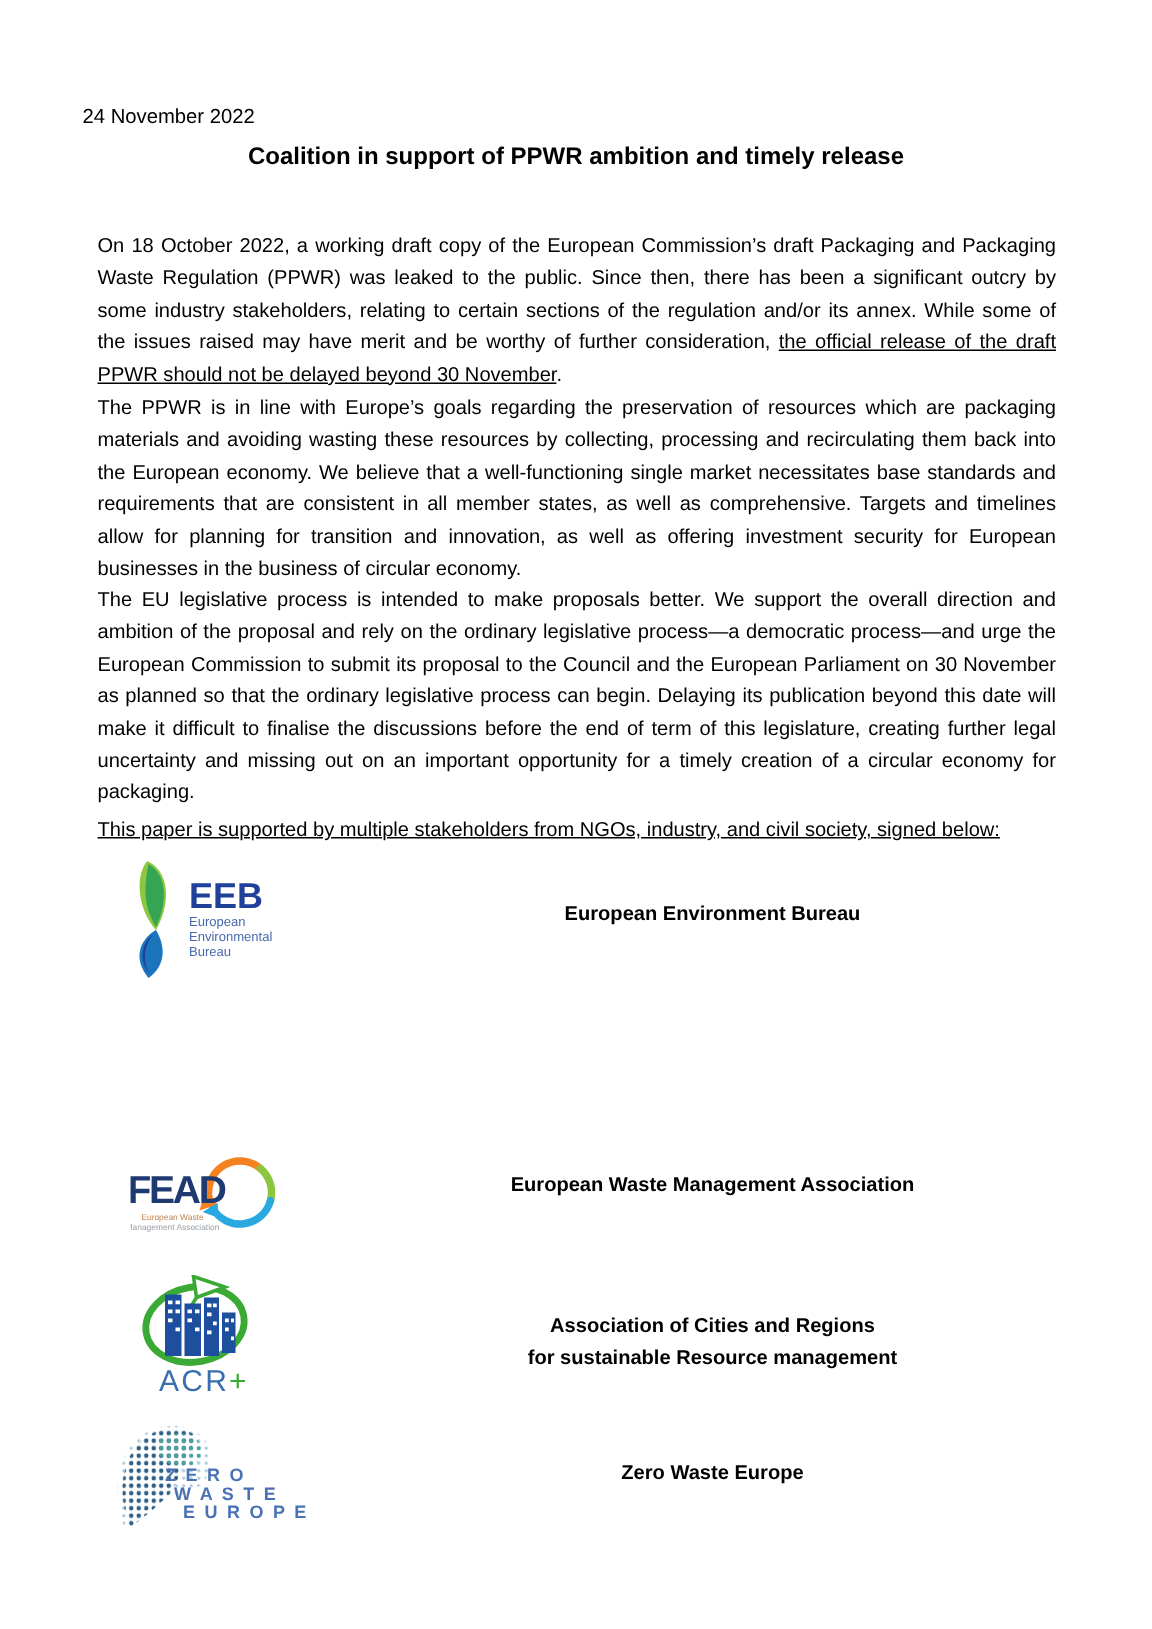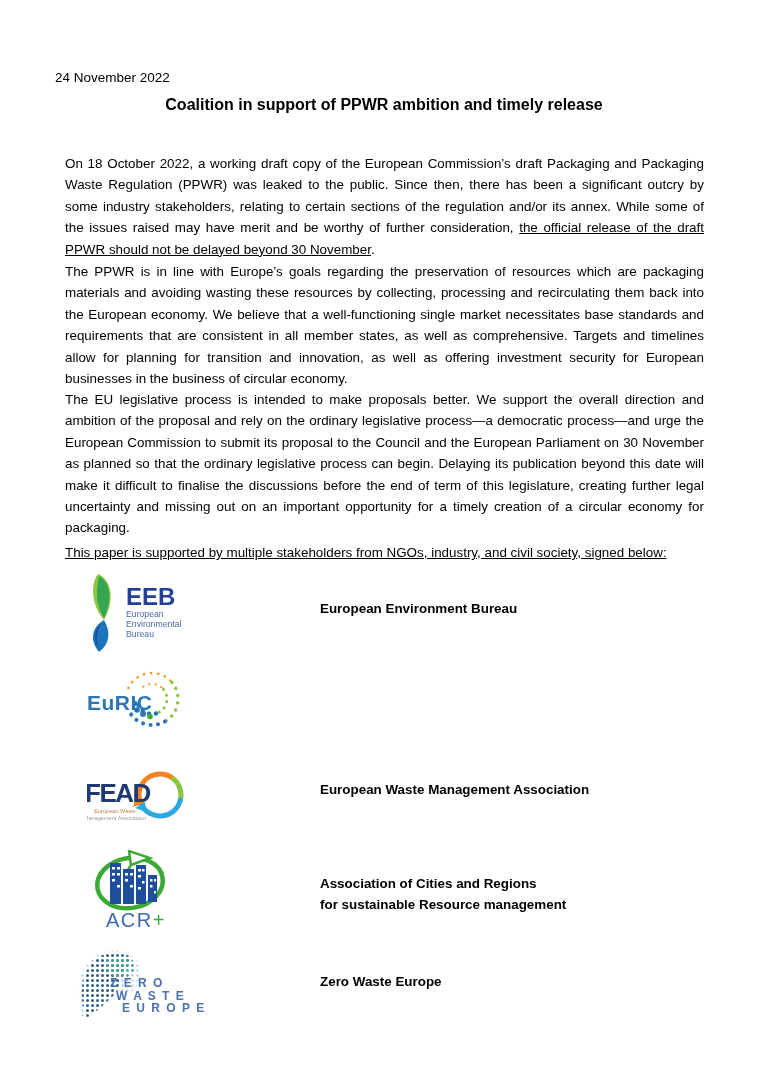--- a/index.html
+++ b/index.html
@@ -41,20 +41,21 @@
   #para3 { top: 377px; }
   #para4 { top: 530px; text-align: left; text-decoration: underline; }
   .u { text-decoration: underline; }
   .logo {
     position: absolute;
   }
   .org-name {
     position: absolute;
     left: 320px;
     width: 310px;
+    text-align: center;
     font-size: 13.4px;
     font-weight: bold;
     line-height: 20.5px;
     white-space: pre-line;
   }
   svg text { font-family: "Liberation Sans", sans-serif; }
 </style>
 </head>
 <body>
 
@@ -79,35 +80,20 @@
       <path d="M19,46 C26,58 25,70 14,78 C4,66 7,53 19,46 Z" fill="#1b75bc"></path>
       <path d="M17,49 C11,56 10,66 14,75 C8,66 9,55 17,49 Z" fill="#21409a"></path>
       <text x="41" y="31" font-size="24" font-weight="bold" fill="#21409a">EEB</text>
       <text x="41" y="43" font-size="8.7" fill="#4a69ad">European</text>
       <text x="41" y="53" font-size="8.7" fill="#4a69ad">Environmental</text>
       <text x="41" y="63" font-size="8.7" fill="#4a69ad">Bureau</text>
     </svg>
   </div>
   <div class="org-name" style="top:599px;">European Environment Bureau</div>
 
-  <div class="logo" style="left:85px; top:666px;">
-    <svg width="115" height="82" viewBox="0 0 115 82">
-      <path d="M43.4,22 A26,26 0 0 1 86.9,16.3" fill="none" stroke="#f7941d" stroke-width="2.6" stroke-dasharray="0.1 7" stroke-linecap="round"></path>
-      <path d="M86.9,16.3 A26,26 0 0 1 80,55.5" fill="none" stroke="#8dc63f" stroke-width="3.4" stroke-dasharray="0.1 7.2" stroke-linecap="round"></path>
-      <path d="M80,55.5 A26,26 0 0 1 45.7,47.9" fill="none" stroke="#2e75b6" stroke-width="4" stroke-dasharray="0.1 7.4" stroke-linecap="round"></path>
-      <path d="M58.4,20.7 A15,15 0 0 1 78.5,23.4" fill="none" stroke="#f7941d" stroke-width="2.2" stroke-dasharray="0.1 6.2" stroke-linecap="round"></path>
-      <path d="M78.5,23.4 A15,15 0 0 1 70.9,47.5" fill="none" stroke="#8dc63f" stroke-width="3" stroke-dasharray="0.1 6.4" stroke-linecap="round"></path>
-      <path d="M70.9,47.5 A15,15 0 0 1 52.9,38.1" fill="none" stroke="#1b75bc" stroke-width="4.4" stroke-dasharray="0.1 6.8" stroke-linecap="round"></path>
-      <circle cx="52" cy="44" r="2.8" fill="#1b75bc"></circle>
-      <circle cx="58" cy="48" r="3" fill="#2e75b6"></circle>
-      <circle cx="65" cy="50.5" r="2.8" fill="#3aaa35"></circle>
-      <circle cx="50" cy="37.5" r="2.4" fill="#1b75bc"></circle>
-      <text x="2" y="44" font-size="21" font-weight="600" letter-spacing="0.5" fill="#2e75b6">EuRIC</text>
-    </svg>
-  </div>
 
   <div class="logo" style="left:87px; top:762px;">
     <svg width="110" height="72" viewBox="0 0 110 72">
       <path d="M52.7,38.4 A21,21 0 0 1 86.5,16.9" fill="none" stroke="#f58220" stroke-width="5" stroke-linecap="round"></path>
       <path d="M86.5,16.9 A21,21 0 0 1 93.3,38.4" fill="none" stroke="#8cc63e" stroke-width="5" stroke-linecap="round"></path>
       <path d="M93.3,38.4 A21,21 0 0 1 54.8,43.5" fill="none" stroke="#2aa9e0" stroke-width="5" stroke-linecap="round"></path>
       <polygon points="46,45 50,32 58,41" fill="#f58220"></polygon>
       <polygon points="48,46 58,40 59,50" fill="#2aa9e0"></polygon>
       <text x="-2" y="40" font-size="26" font-weight="bold" letter-spacing="-1.5" fill="#1f3a70">FEAD</text>
       <text x="28" y="51" font-size="5.6" fill="#c08552" text-anchor="middle">European Waste</text>

